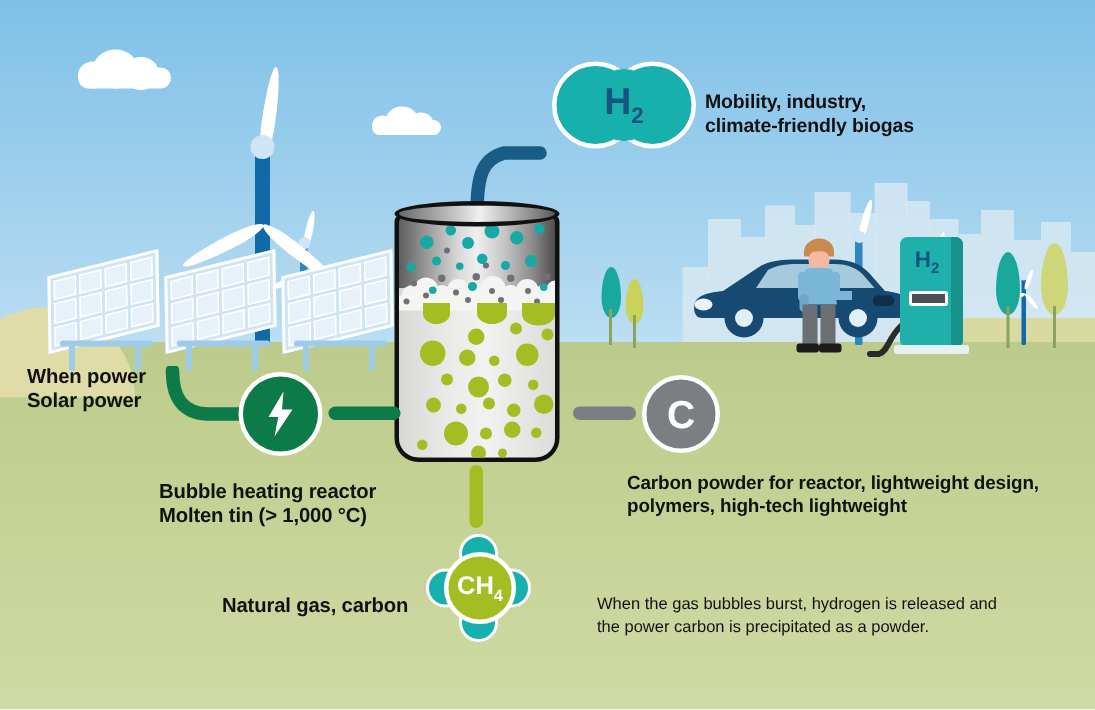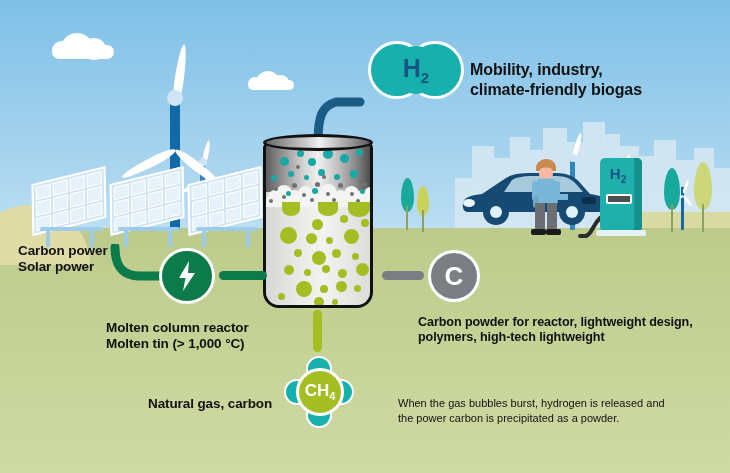--- a/index.html
+++ b/index.html
@@ -268,21 +268,21 @@
 
   <div class="abs" style="left:368px;top:38px;width:96px;height:66px;">
     <div class="abs" style="left:0;top:3px;width:58px;height:58px;border-radius:50%;background:#18b0ad;border:3px solid #fff;box-sizing:border-box;"></div>
     <div class="abs" style="left:38px;top:3px;width:58px;height:58px;border-radius:50%;background:#18b0ad;border:3px solid #fff;box-sizing:border-box;"></div>
     <div class="abs" style="left:24px;top:8px;width:48px;height:48px;border-radius:50%;background:#18b0ad;"></div>
     <div class="abs" style="left:0;top:16px;width:96px;text-align:center;color:#15557f;font-size:25px;font-weight:bold;">
       <span>H</span><sub style="font-size:15px;">2</sub>
     </div>
   </div>
 
-  <div class="lbl" style="left:470px;top:60px;font-size:16px;width:230px;">
+  <div class="lbl" style="left:470px;top:60px;font-size:13px;width:230px;">
     <div>Mobility, industry,</div>
     <div>climate-friendly biogas</div>
   </div>
 
   <div class="abs" id="reactor">
     <div id="reactor-body">
 
       <div id="tin"></div>
 
       <div class="foam" style="left:2px;top:45px;width:14px;height:13px;"></div>
@@ -385,26 +385,26 @@
     <div class="abs" style="left:18px;top:46px;width:26px;height:26px;border-radius:50%;background:#18b0ad;border:2px solid #fff;box-sizing:border-box;"></div>
     <div class="abs" style="left:-4px;top:23px;width:26px;height:26px;border-radius:50%;background:#18b0ad;border:2px solid #fff;box-sizing:border-box;"></div>
     <div class="abs" style="left:40px;top:23px;width:26px;height:26px;border-radius:50%;background:#18b0ad;border:2px solid #fff;box-sizing:border-box;"></div>
     <div class="abs" style="left:8px;top:12px;width:48px;height:48px;border-radius:50%;background:#a4bd22;border:3px solid #fff;box-sizing:border-box;"></div>
     <div class="abs" style="left:8px;top:25px;width:48px;text-align:center;color:#fff;font-size:17px;font-weight:bold;">
       <span>CH</span><sub style="font-size:11px;">4</sub>
     </div>
   </div>
 
   <div class="lbl" style="left:18px;top:243px;font-size:13.5px;">
-    <div>Carbon power</div>
+    <div>When power</div>
     <div>Solar power</div>
   </div>
 
   <div class="lbl" style="left:106px;top:320px;font-size:13.5px;">
-    <div>Molten column reactor</div>
+    <div>Bubble heating reactor</div>
     <div>Molten tin (&gt; 1,000 °C)</div>
   </div>
 
   <div class="lbl" style="left:418px;top:315px;font-size:12.6px;width:300px;">
     <div>Carbon powder for reactor, lightweight design,</div>
     <div>polymers, high-tech lightweight</div>
   </div>
 
   <div class="lbl" style="left:148px;top:396px;font-size:13.5px;">
     <span>Natural gas, carbon</span>

